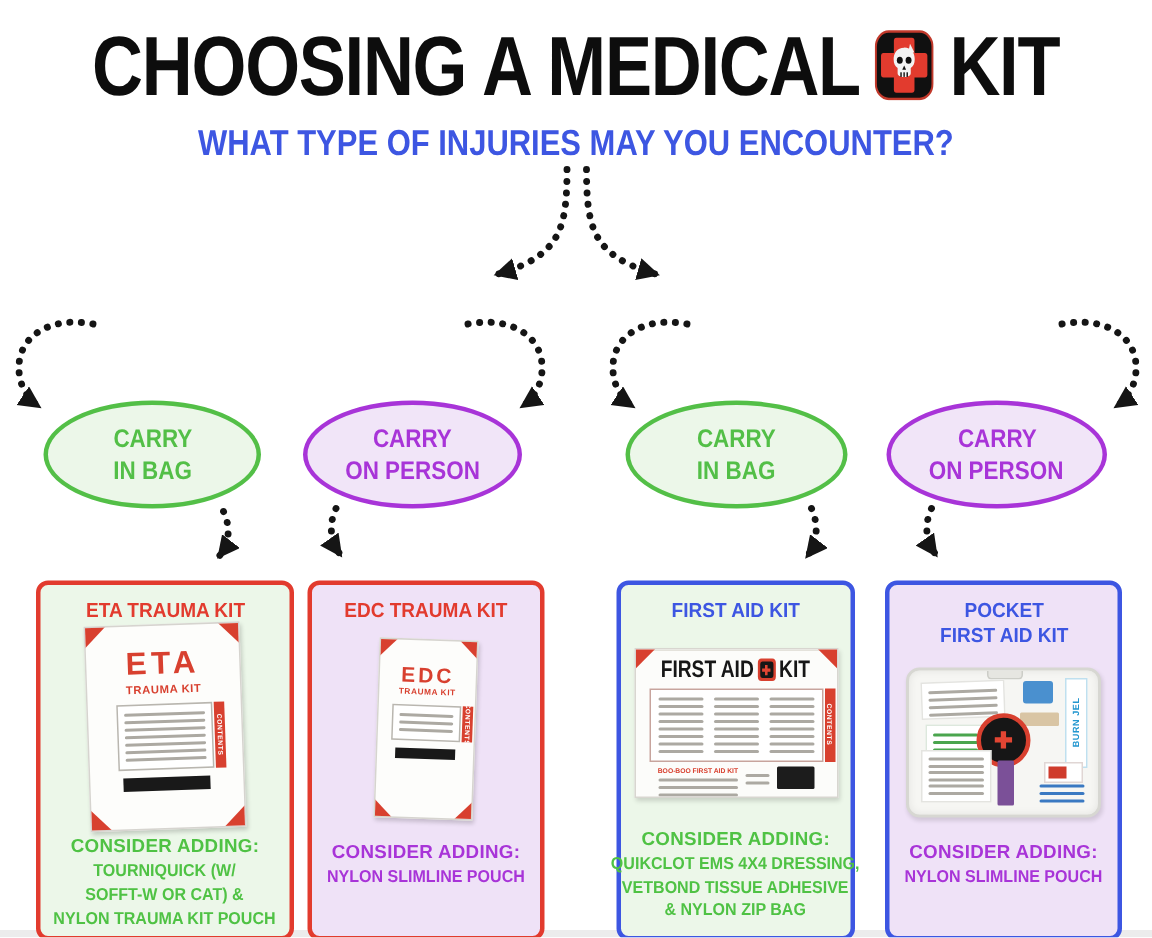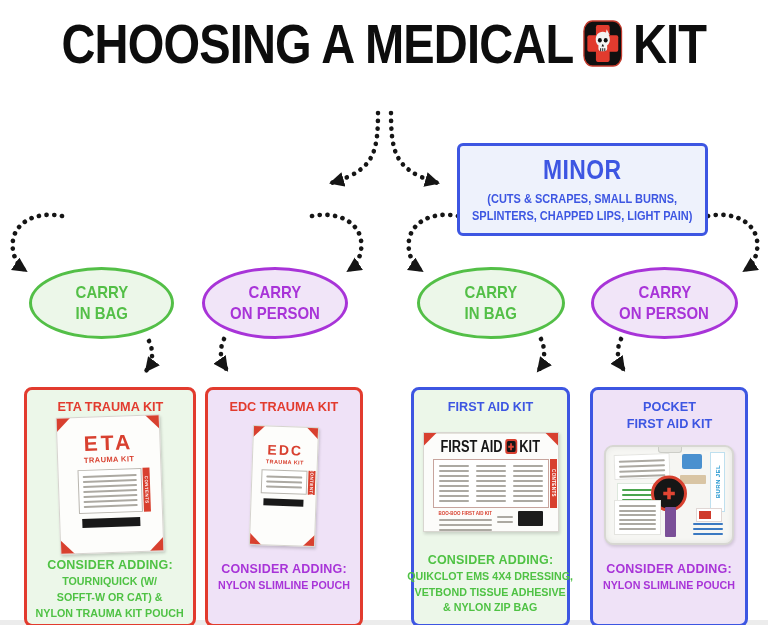--- a/index.html
+++ b/index.html
@@ -151,29 +151,25 @@
           <path d="M23 23.2 l-1.5 2.7 h3 z" fill="#101010"></path>
           <rect x="20" y="27.6" width="1.1" height="3" fill="#101010"></rect>
           <rect x="22.4" y="27.6" width="1.1" height="3" fill="#101010"></rect>
           <rect x="24.8" y="27.6" width="1.1" height="3" fill="#101010"></rect>
         </svg>
       </span>
       <span class="title-text">KIT</span>
     </div>
   </header>
 
-
-
-  <section class="node minor">
-    <div class="node-label">MINOR</div>
-    <div class="node-detail">
-      <span>(CUTS &amp; SCRAPES, SMALL BURNS,</span>
-      <span>SPLINTERS, CHAPPED LIPS, LIGHT PAIN)</span>
-    </div>
-  </section>
+  <div class="subtitle-row">
+    <span class="subtitle">WHAT TYPE OF INJURIES MAY YOU ENCOUNTER?</span>
+  </div>
+
+
 
   <div class="carry green c1">
     <span>CARRY</span>
     <span>IN BAG</span>
   </div>
   <div class="carry purple c2">
     <span>CARRY</span>
     <span>ON PERSON</span>
   </div>
   <div class="carry green c3">

